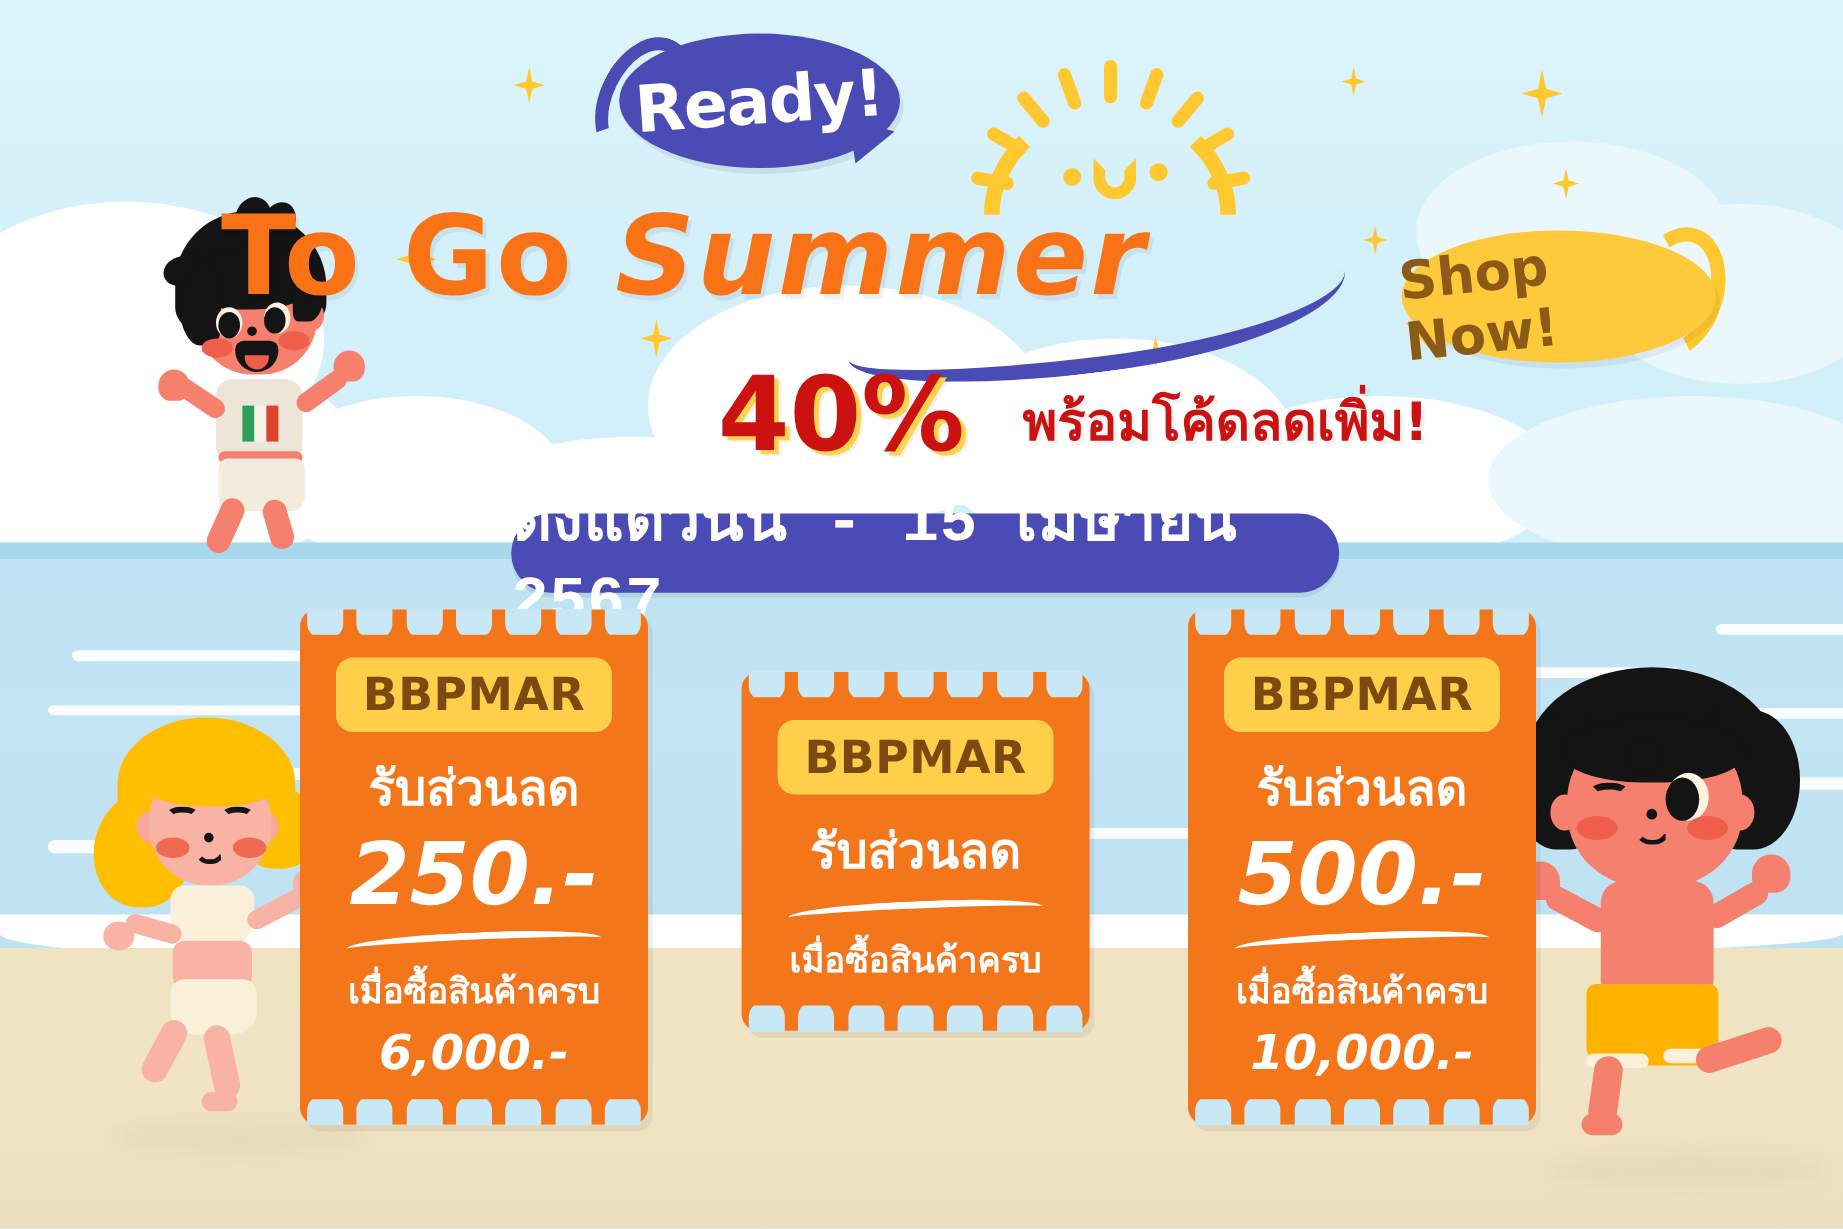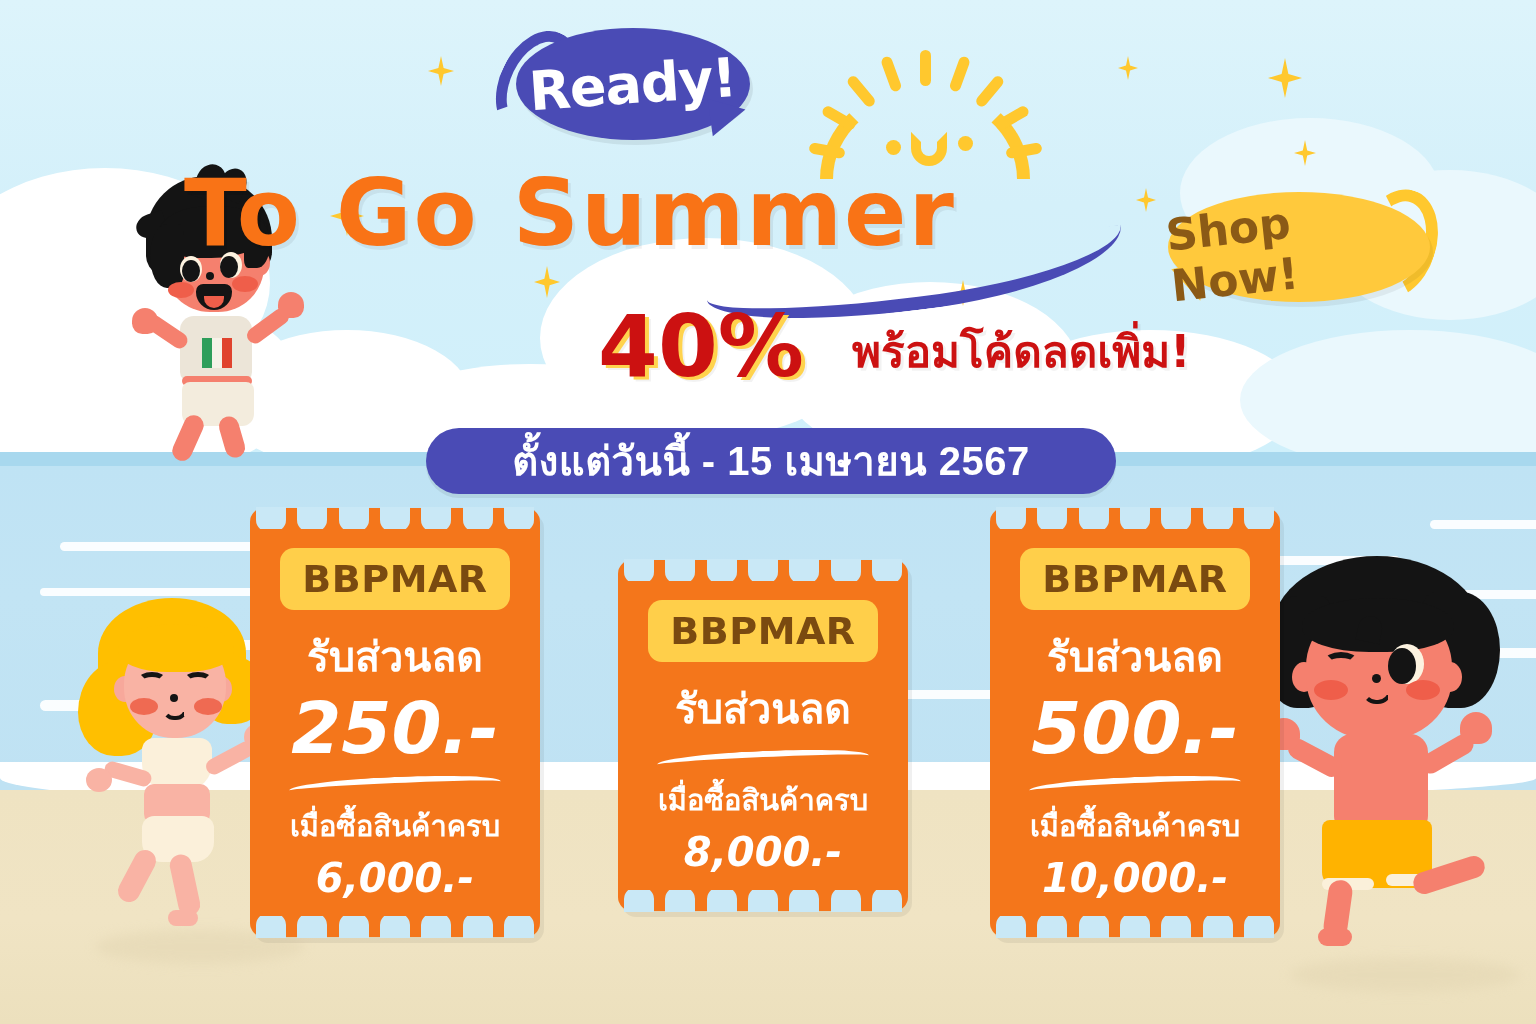--- a/index.html
+++ b/index.html
@@ -112,21 +112,21 @@
 
   
   .headline {
     position:absolute; left:0; top:160px; width:1140px;
     text-align:center;
     font-family:"DejaVu Sans", sans-serif;
     font-weight:700; font-size:92px; color:#f97316;
     text-shadow:3px 4px 0 rgba(0,0,0,.06);
     letter-spacing:2px;
   }
-  .headline .hl-summer { }
+  .headline .hl-summer { font-style:italic; }
   .swoosh {
     position:absolute; left:706px; top:250px; width:420px; height:60px;
     border-bottom:13px solid #4a4bb5; border-radius:0 0 50% 50%/0 0 100% 60%;
     transform:rotate(-7deg);
   }
 
   
   .shop-wrap { position:absolute; left:1168px; top:192px; }
   .shop-arc {
     position:absolute; right:-6px; top:-4px; width:78px; height:112px;
@@ -180,22 +180,22 @@
   }
 
   
   .date-bar {
     position:absolute; left:426px; top:428px;
     width:690px; height:66px; background:#4a4bb5; border-radius:34px;
     display:flex; align-items:center; justify-content:center;
     box-shadow:0 4px 0 rgba(0,0,0,.07);
   }
   .date-bar span {
-    color:#ffffff; font-size:40px; font-weight:700;
-    font-family:Liberation Sans, sans-serif; letter-spacing:.5px;
+    color:#ffffff; font-size:52px; font-weight:700;
+    font-family:Liberation Mono, monospace; letter-spacing:.5px;
   }
 
   
   .coupon {
     position:absolute; width:290px;
     background:#f4761b; border-radius:14px;
     box-shadow:4px 6px 0 rgba(0,0,0,.06);
     display:flex; flex-direction:column; align-items:center;
   }
   .notch-row {
@@ -494,21 +494,20 @@
         <div class="notch-cut"></div>
         <div class="notch-cut"></div>
         <div class="notch-cut"></div>
         <div class="notch-cut"></div>
         <div class="notch-cut"></div>
     </div>
     <div class="code-chip">BBPMAR</div>
     <div class="c-label">รับส่วนลด</div>
     <div class="c-divider"></div>
     <div class="c-cond">เมื่อซื้อสินค้าครบ</div>
-    <div class="c-min">8,000.-</div>
     <div class="notch-row bottom">
       <div class="notch-cut b"></div>
         <div class="notch-cut b"></div>
         <div class="notch-cut b"></div>
         <div class="notch-cut b"></div>
         <div class="notch-cut b"></div>
         <div class="notch-cut b"></div>
         <div class="notch-cut b"></div>
     </div>
   </div>

